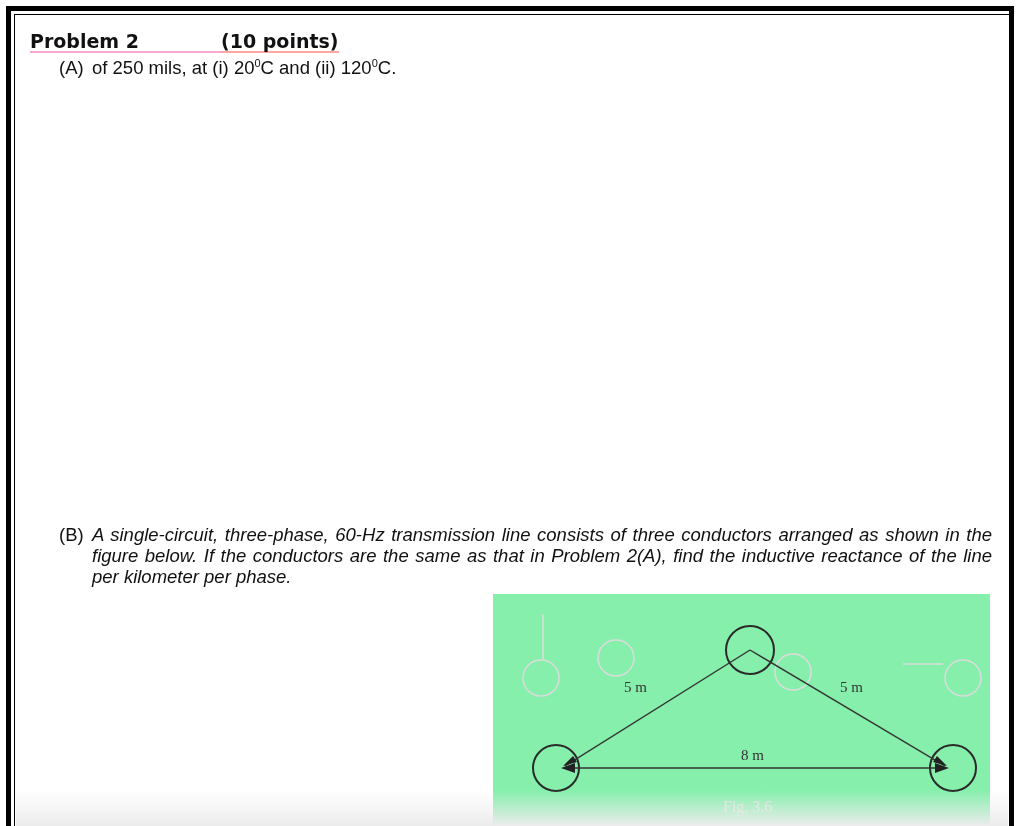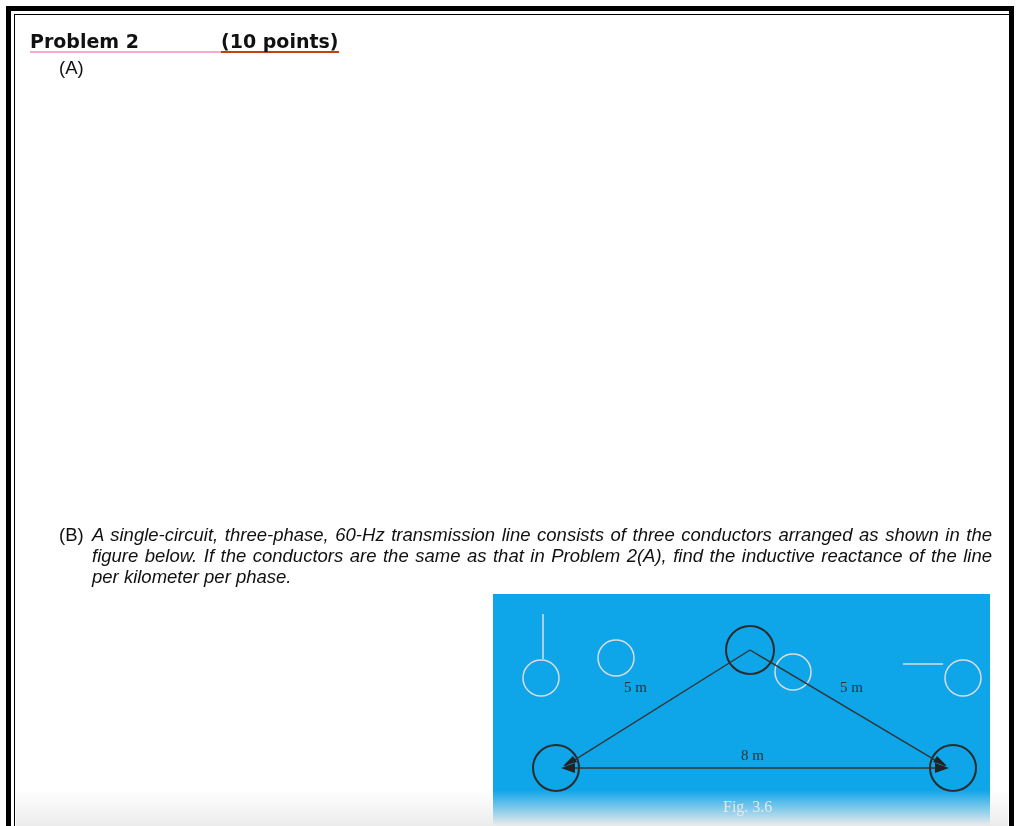--- a/index.html
+++ b/index.html
@@ -14,54 +14,55 @@
   }
   .inner {
     position:absolute; left:14px; top:14px; width:996px; height:830px;
     border:1px solid #000; box-sizing:border-box; border-bottom:none;
   }
   .title-row {
     position:absolute; left:30px; top:30px; font-weight:bold;
     font-size:19px; font-family:"DejaVu Sans", sans-serif; letter-spacing:0px;
   }
   .title-row .t1 { text-decoration:underline; text-decoration-thickness:2px; display:inline-block; width:191px; border-bottom:2px solid #f9a8d4; text-decoration:none; line-height:20px;}
-  .title-row .t2 { text-decoration:none; border-bottom:2px solid #c2410c; line-height:20px; display:inline-block;}
+  .title-row .t2 { text-decoration:none; border-bottom:2px solid #fca5a5; line-height:20px; display:inline-block;}
   .para {
     position:absolute; font-size:18.5px; line-height:21px;
   }
   .para .label { position:absolute; left:0; top:0; }
   .para .text { position:absolute; left:33px; top:0; text-align:justify; text-align-last:left; }
   .paraA { left:59px; top:57px; width:935px; }
   .paraA .text { width:900px; }
   .paraB { left:59px; top:524px; width:935px; }
   .paraB .text { width:900px;font-style:italic; }
   sup { font-size:11px; vertical-align:7px; line-height:0; }
   .figure {
     position:absolute; left:493px; top:594px; width:497px; height:232px;
-    background:#0ea5e9;
+    background:#86efac;
   }
   .figure svg { position:absolute; left:0; top:0; }
   .fade {
     position:absolute; left:16px; top:790px; width:992px; height:36px;
     background:linear-gradient(to bottom, rgba(255,255,255,0), #ececec);
   }
 </style>
 </head>
 <body>
 
 <div class="outer"></div>
 <div class="inner"></div>
 
 <div class="title-row">
   <span class="t1">Problem 2</span><span class="t2">(10 points)</span>
 </div>
 
 <div class="para paraA">
   <span class="label">(A)</span>
   <div class="text">
+    <div><span>of 250 mils, at (i) 20</span><sup>0</sup><span>C and (ii) 120</span><sup>0</sup><span>C.</span></div>
   </div>
 </div>
 
 <div class="para paraB">
   <span class="label">(B)</span>
   <div class="text">A single-circuit, three-phase, 60-Hz transmission line consists of three conductors arranged as shown in the figure below. If the conductors are the same as that in Problem 2(A), find the inductive reactance of the line per kilometer per phase.</div>
 </div>
 
 <div class="figure">
   <svg width="497" height="232" viewBox="0 0 497 232">

